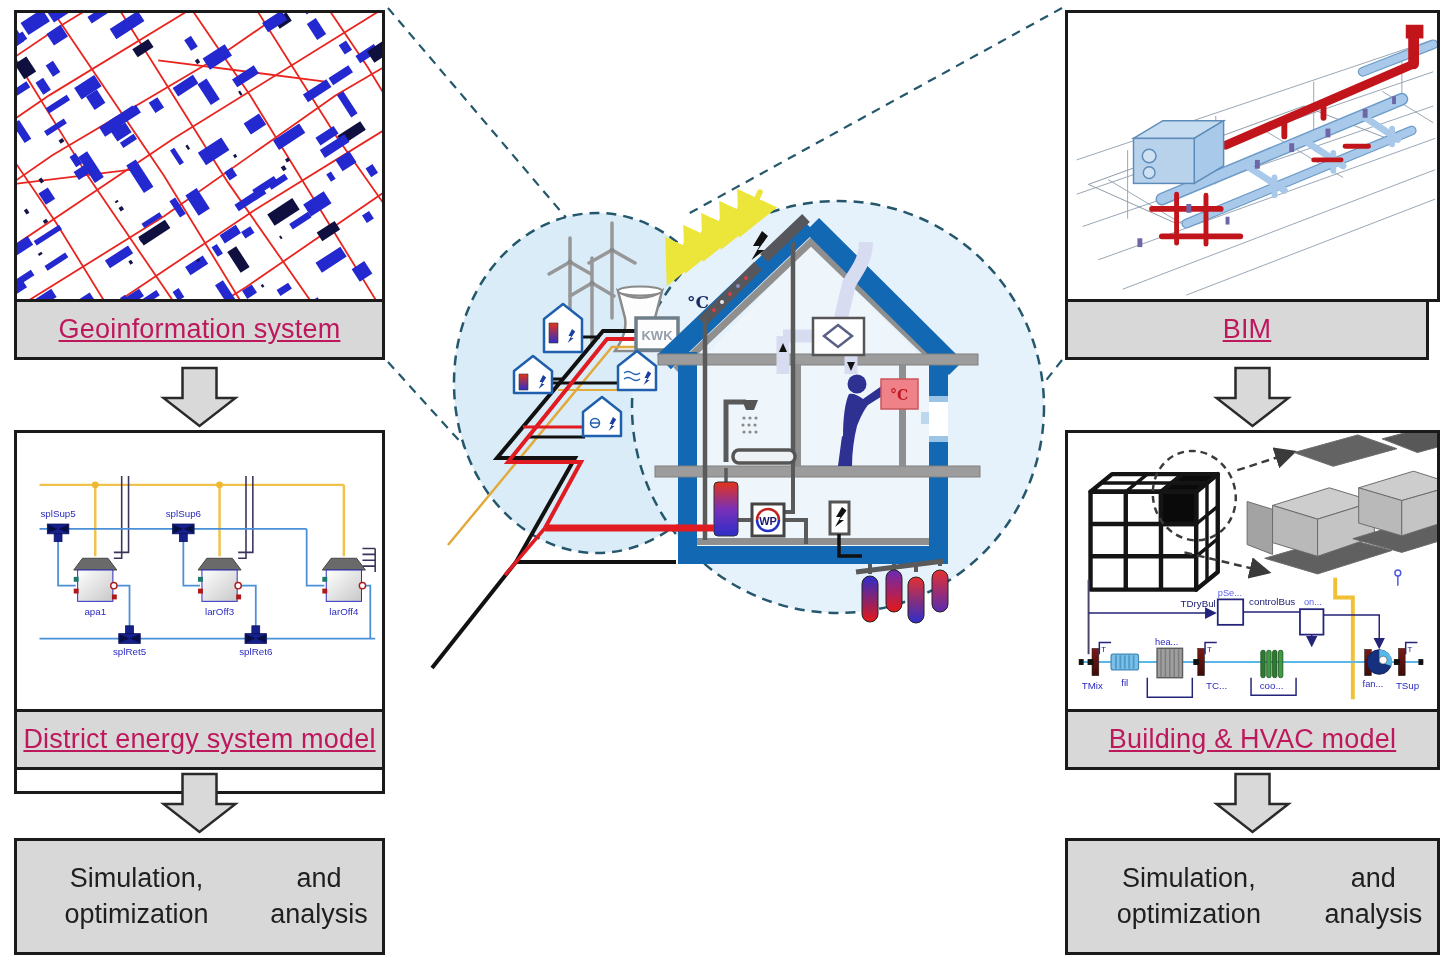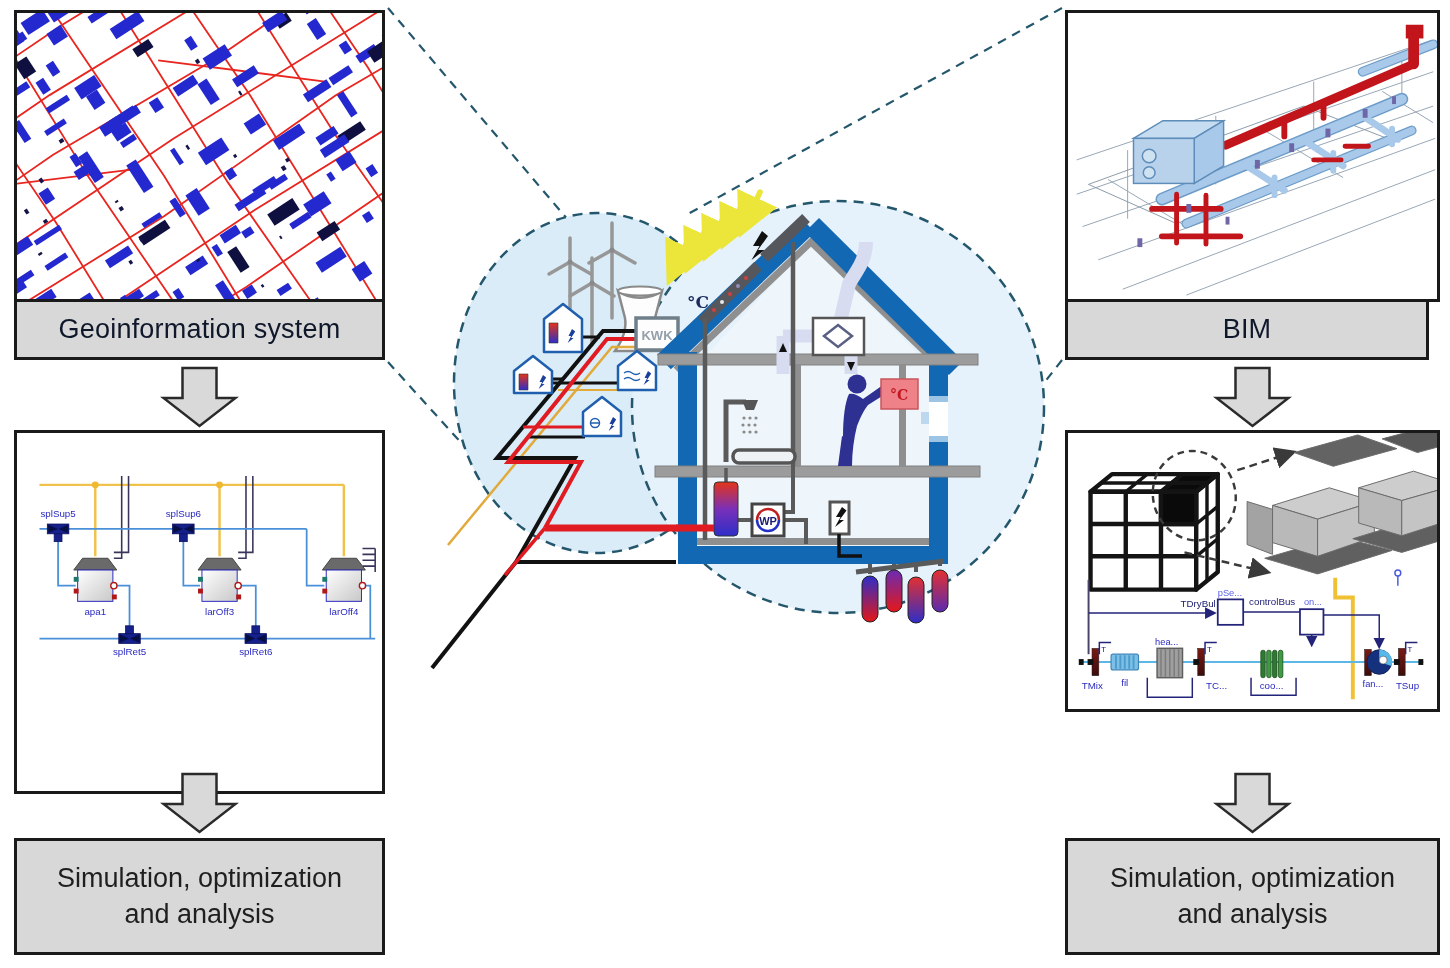--- a/index.html
+++ b/index.html
@@ -2,22 +2,22 @@
 <html><head>
 <meta charset="utf-8">
 <style>
   html,body{margin:0;padding:0;background:#fff;}
   *{box-sizing:border-box;}
   #canvas{position:relative;width:1450px;height:968px;background:#fff;overflow:hidden;
           font-family:"Liberation Sans", sans-serif;}
   .absbox{position:absolute;}
   .figbox{background:#fff;border:3px solid #1a1a1a;overflow:hidden;}
   .labelbar{background:#d8d8d8;border:3px solid #1a1a1a;display:flex;align-items:center;justify-content:center;
-            font-size:27px;color:#0f172a;letter-spacing:.2px;}
-  .simbox{background:#d8d8d8;border:3px solid #1a1a1a;display:flex;flex-direction:column;align-items:center;justify-content:center;
+            font-size:27px;color:#be185d;letter-spacing:.2px;text-decoration:underline;}
+  .simbox{background:#d8d8d8;border:3px solid #1a1a1a;display:flex;align-items:center;justify-content:center;
           font-size:27px;color:#1f1f1f;line-height:1.3;text-align:center;}
   .col{z-index:2;}
   #centerart{position:absolute;left:0;top:0;z-index:1;}
   svg{display:block;}
   .mlabel{font-size:10px;fill:#2a2ac0;font-family:"Liberation Sans",sans-serif;}
   .mlabel9{font-size:9.5px;fill:#2a2ac0;font-family:"Liberation Sans",sans-serif;}
   .bluelabel{font-size:9.5px;fill:#5b62e8;font-family:"Liberation Sans",sans-serif;}
   .navylabel{font-size:10px;fill:#1b1b70;font-family:"Liberation Sans",sans-serif;}
 </style>
 </head>
@@ -576,20 +576,23 @@
 
       <text class="mlabel" x="41" y="86" text-anchor="middle">splSup5</text>
       <text class="mlabel" x="169" y="86" text-anchor="middle">splSup6</text>
       <text class="mlabel" x="114" y="227" text-anchor="middle">splRet5</text>
       <text class="mlabel" x="243" y="227" text-anchor="middle">splRet6</text>
       <text class="mlabel" x="79" y="186" text-anchor="middle">apa1</text>
       <text class="mlabel" x="206" y="186" text-anchor="middle">larOff3</text>
       <text class="mlabel" x="333" y="186" text-anchor="middle">larOff4</text>
     </svg>
   </div>
+  <div class="absbox labelbar col" style="left:14px;top:709px;width:371px;height:61px;">
+    <span>District energy system model</span>
+  </div>
 
   <div class="absbox col" style="left:160px;top:772px;width:79px;height:62px;">
     <svg width="79" height="62" viewBox="0 0 76 62">
         <polygon points="21,2 55,2 55,32 74,32 38,60 2,32 21,32" fill="#d9d9d9" stroke="#2a2a2a" stroke-width="2.5"></polygon>
       </svg>
   </div>
 
   <div class="absbox simbox col" style="left:14px;top:838px;width:371px;height:117px;">
     <span>Simulation, optimization</span>
     <span>and analysis</span>
@@ -774,20 +777,23 @@
         <text class="mlabel" x="13" y="262">TMix</text>
         <text class="mlabel" x="57" y="258" text-anchor="middle">fil</text>
         <text class="mlabel9" x="88" y="217">hea...</text>
         <text class="mlabel" x="140" y="262">TC...</text>
         <text class="mlabel" x="207" y="262" text-anchor="middle">coo...</text>
         <text class="mlabel9" x="300" y="260">fan...</text>
         <text class="mlabel" x="334" y="262">TSup</text>
       </g>
     </svg>
   </div>
+  <div class="absbox labelbar col" style="left:1065px;top:709px;width:375px;height:61px;">
+    <span>Building &amp; HVAC model</span>
+  </div>
 
   <div class="absbox col" style="left:1213px;top:772px;width:79px;height:62px;">
     <svg width="79" height="62" viewBox="0 0 76 62">
         <polygon points="21,2 55,2 55,32 74,32 38,60 2,32 21,32" fill="#d9d9d9" stroke="#2a2a2a" stroke-width="2.5"></polygon>
       </svg>
   </div>
 
   <div class="absbox simbox col" style="left:1065px;top:838px;width:375px;height:117px;">
     <span>Simulation, optimization</span>
     <span>and analysis</span>

